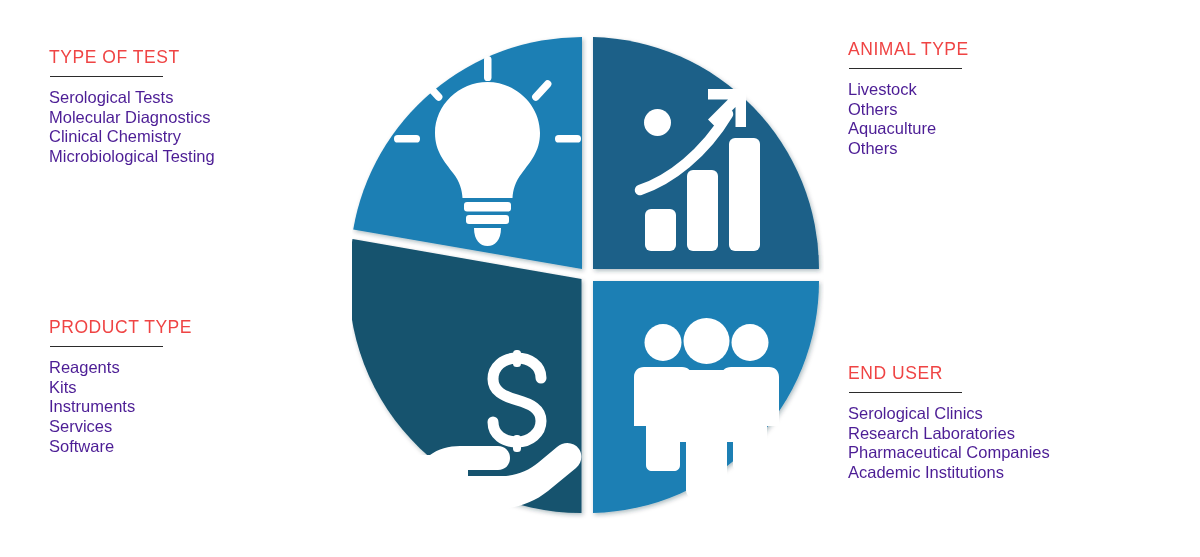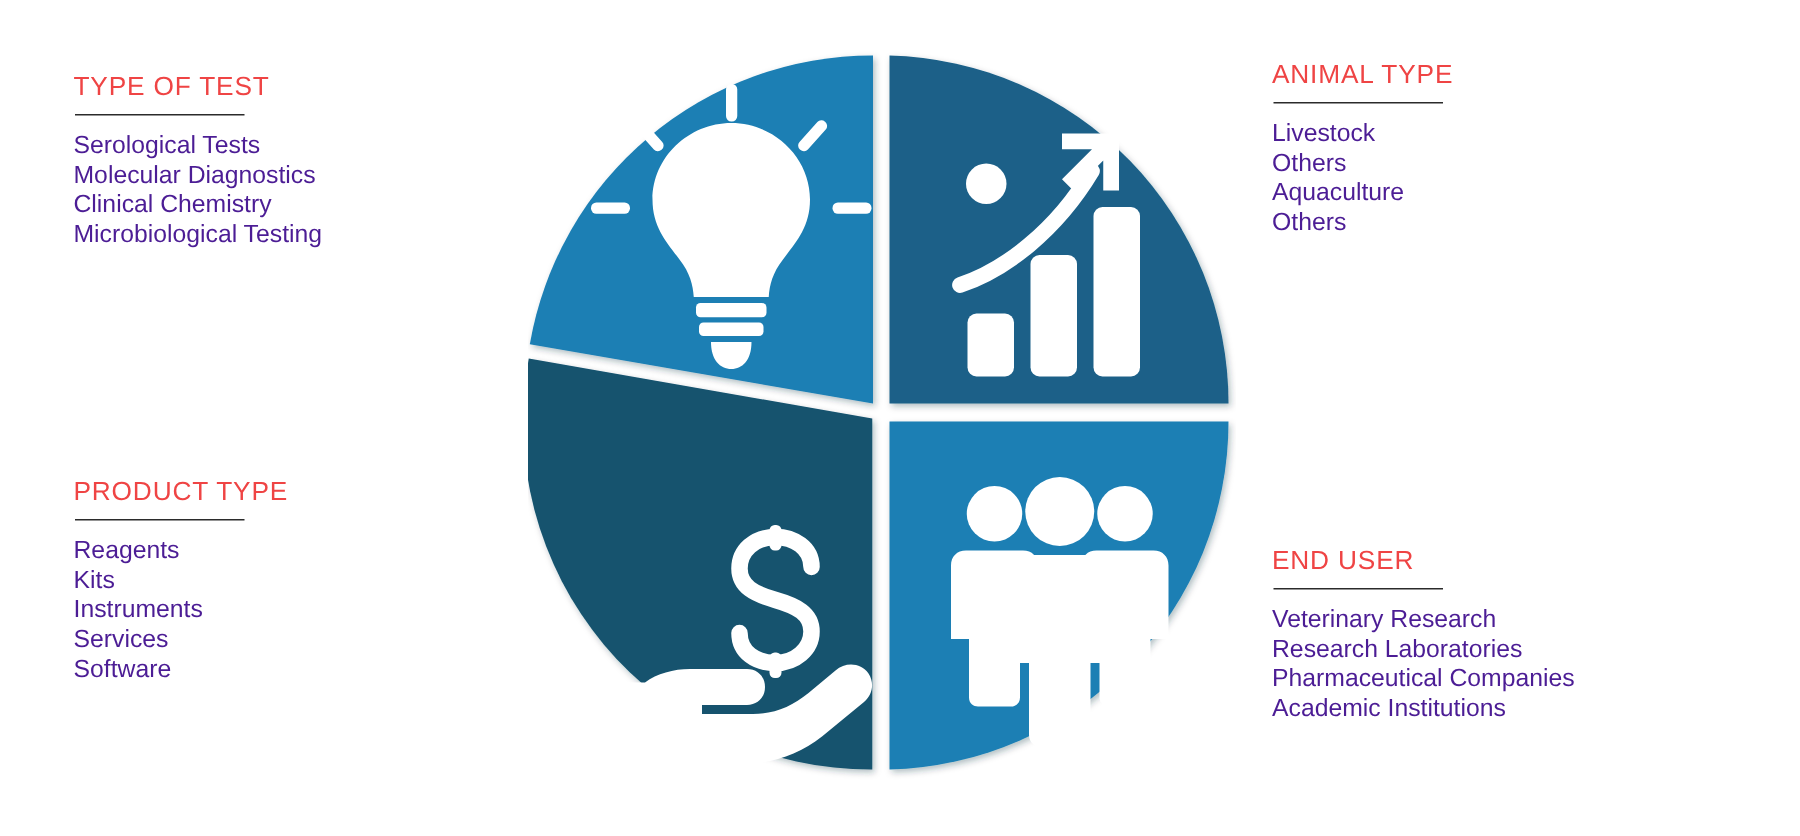--- a/index.html
+++ b/index.html
@@ -113,21 +113,21 @@
       <li>Instruments</li>
       <li>Services</li>
       <li>Software</li>
     </ul>
   </div>
 
   <div class="seg-block right block-br">
     <h2 class="block-title">END USER</h2>
     <div class="block-rule"></div>
     <ul class="block-list">
-      <li>Veterinary Research</li>
+      <li>Serological Clinics</li>
       <li>Research Laboratories</li>
       <li>Pharmaceutical Companies</li>
       <li>Academic Institutions</li>
     </ul>
   </div>
 
   <div id="pie-wrap">
     <svg id="pie-svg" viewBox="0 0 472 490" xmlns="http://www.w3.org/2000/svg">
       <defs>
         <filter id="softshadow" x="-20%" y="-20%" width="150%" height="150%">

